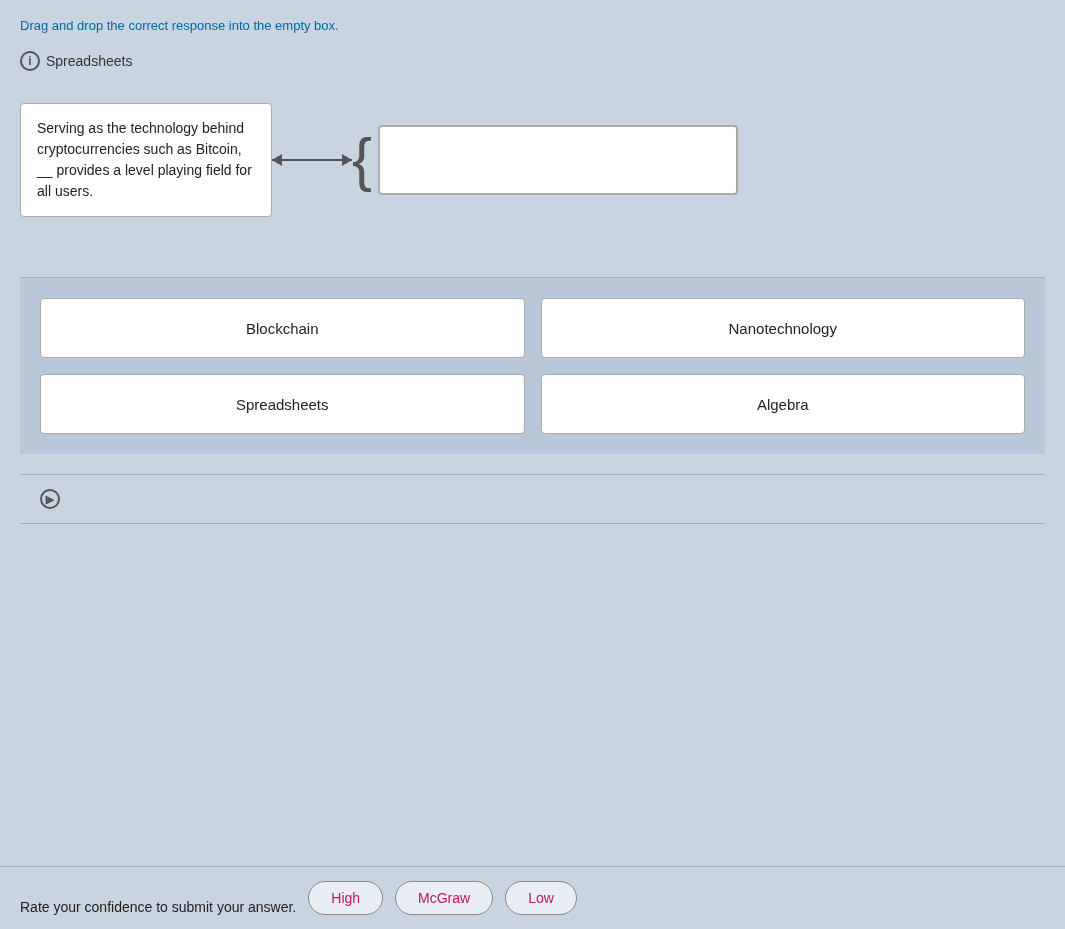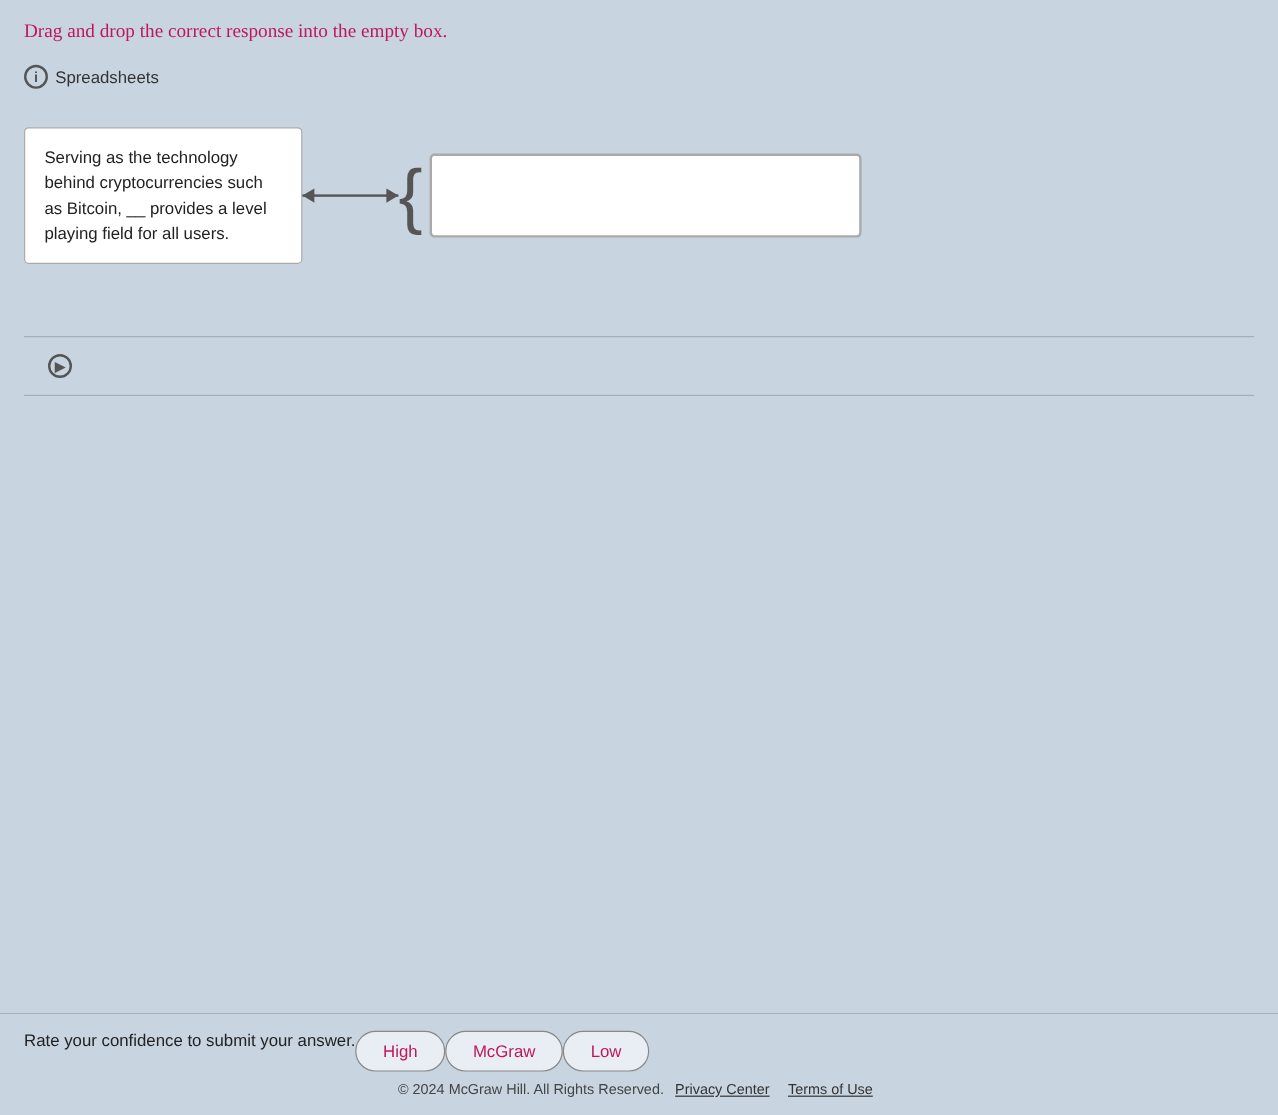--- a/index.html
+++ b/index.html
@@ -11,24 +11,23 @@
       position: relative;
       overflow-x: hidden;
     }
 
     .main-container {
       padding: 18px 20px 0 20px;
       min-height: 870px;
     }
 
     .drag-instruction {
-      font-size: 16px;
-      color: #be185d;
+      font-size: 13px;
+      color: #0369a1;
       margin-bottom: 18px;
-      font-family: Liberation Serif, serif;
     }
 
     .instructions-row {
       display: flex;
       align-items: center;
       gap: 6px;
       margin-bottom: 22px;
       font-size: 14px;
       color: #333;
     }
@@ -62,21 +61,21 @@
     }
 
     .question-text-box {
       background: white;
       border: 1.5px solid #aaa;
       border-radius: 4px;
       padding: 14px 16px;
       font-size: 14px;
       color: #222;
       line-height: 1.5;
-      width: 232px;
+      width: 252px;
       min-height: 100px;
       flex-shrink: 0;
     }
 
     .arrow-connector {
       display: flex;
       align-items: center;
       width: 80px;
       flex-shrink: 0;
       position: relative;
@@ -198,21 +197,22 @@
       background: #c8d4e0;
       border-top: 1px solid #a0b0c0;
       padding: 14px 20px;
       display: flex;
       flex-direction: column;
       gap: 8px;
     }
 
     .confidence-row {
       display: flex;
-      align-items: flex-start;
+      align-items: flex-end;
+      gap: 12px;
     }
 
     .confidence-label {
       font-size: 14px;
       color: #222;
     }
 
     .confidence-btn {
       padding: 8px 22px;
       border-radius: 20px;
@@ -256,32 +256,41 @@
         <div class="arrow-line"></div>
       </div>
 
       <div class="drop-zone-bracket">
         <span class="bracket-left">{</span>
         <div class="drop-box"></div>
       </div>
     </div>
   </div>
 
+  <div class="choices-container">
+    <div class="choice-item">
+      <span>Blockchain</span>
+    </div>
+    <div class="choice-item">
+      <span>Nanotechnology</span>
+    </div>
+    <div class="choice-item">
+      <span>Spreadsheets</span>
+    </div>
+    <div class="choice-item">
+      <span>Algebra</span>
+    </div>
+  </div>
 
   <div class="help-row">
     <span class="circle-arrow-icon">▶</span>
   </div>
 
 </div>
 
 <div class="footer-bar">
   <div class="confidence-row">
     <span class="confidence-label">Rate your confidence to submit your answer.</span>
     <button class="confidence-btn">High</button>
     <button class="confidence-btn">McGraw</button>
     <button class="confidence-btn">Low</button>
   </div>
-  <div class="copyright-row">
-    <span>© 2024 McGraw Hill. All Rights Reserved.</span>
-    <a href="#">Privacy Center</a>
-    <a href="#">Terms of Use</a>
-  </div>
 </div>
 
 </body></html>

